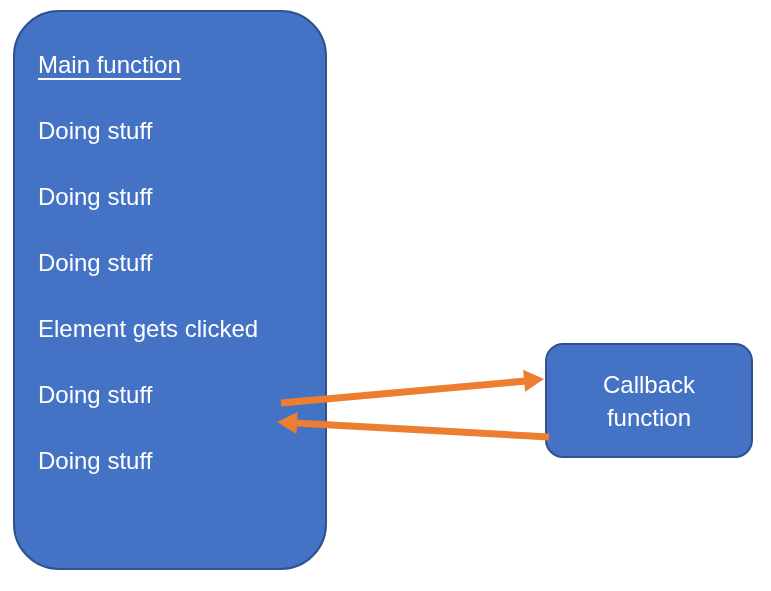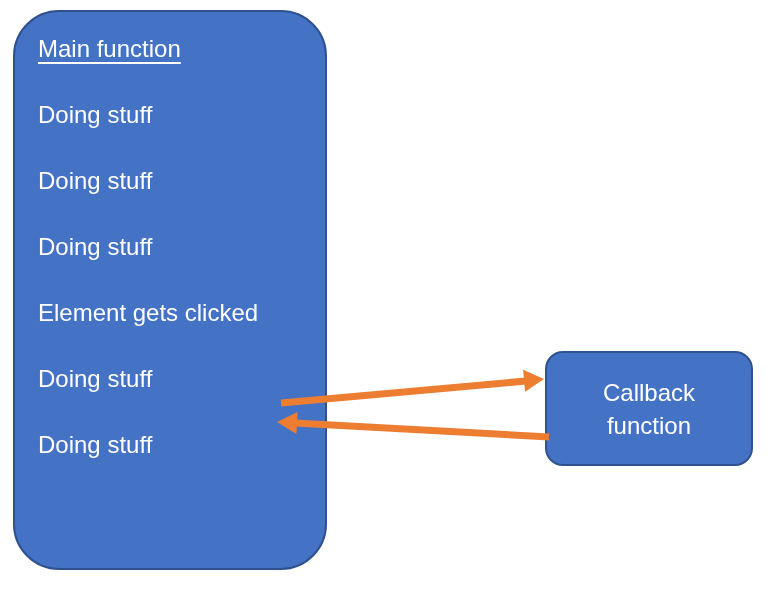--- a/index.html
+++ b/index.html
@@ -26,31 +26,31 @@
     left: 13px;
     top: 10px;
     width: 314px;
     height: 560px;
     border-radius: 46px;
     padding: 20px 18px 0 23px;
     font-size: 24px;
     line-height: 33px;
   }
   .main-box p {
-    margin: 0 0 33px 0;
+    margin: 16px 0 33px 0;
     white-space: pre-line;
   }
   .main-box .title {
     text-decoration: underline;
     text-decoration-thickness: 2px;
     text-underline-offset: 5px;
   }
   .callback-box {
     left: 545px;
-    top: 351px;
+    top: 343px;
     width: 208px;
     height: 115px;
     border-radius: 18px;
     display: flex;
     align-items: center;
     justify-content: center;
     text-align: center;
     font-size: 24px;
     line-height: 33px;
     white-space: pre-line;

